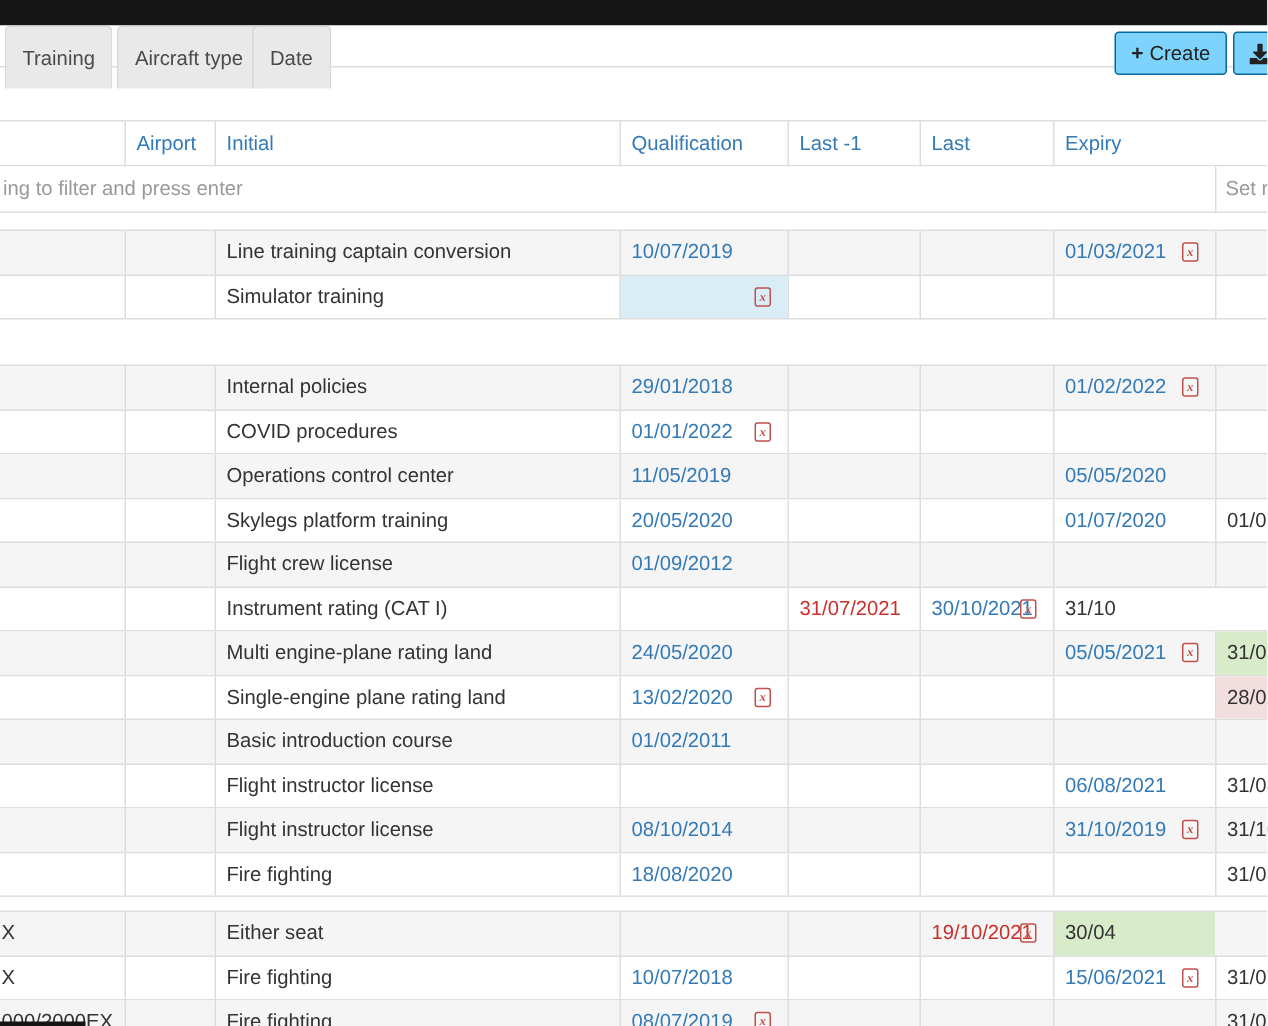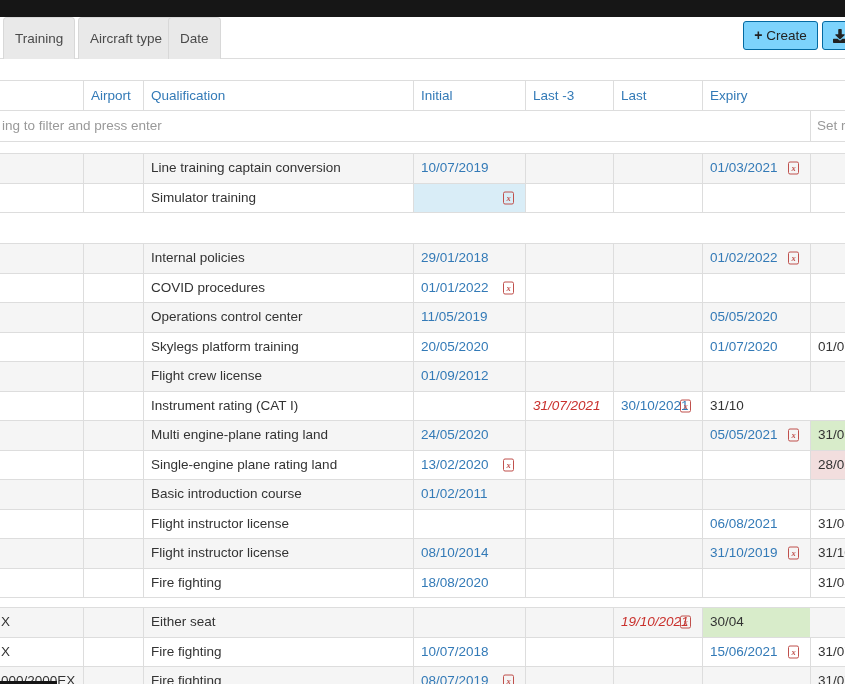--- a/index.html
+++ b/index.html
@@ -6,21 +6,21 @@
   .screen{
     position:relative;width:845px;height:684px;overflow:hidden;background:#fff;
     font-family:"Liberation Sans","DejaVu Sans",sans-serif;font-size:13.5px;color:#333;
     --link:#337ab7;--red:#c9302c;--icon-red:#c0504c;--row-alt:#f5f5f5;--border:#ddd;
     --green-bg:#d8ecca;--pink-bg:#f2dede;--blue-bg:#d9edf7;--tab-bg:#e9e9e9;--topbar-bg:#161616;
   }
   .topbar{position:absolute;top:0;left:0;width:845px;height:17px;background:var(--topbar-bg);}
   .bottombar{position:absolute;left:0;top:681px;width:57px;height:3px;background:#141414;}
 
   
-  .tabbar{position:absolute;top:17px;left:0;width:845px;height:42px;border-bottom:1px solid var(--border);box-sizing:border-box;background:#fff;}
+  .tabbar{position:absolute;top:17px;left:0;width:845px;height:28px;border-bottom:1px solid var(--border);box-sizing:border-box;background:#fff;}
   .tab{position:absolute;top:0;height:42px;box-sizing:border-box;border:1px solid #d8d8d8;border-bottom:none;
        border-radius:4px 4px 0 0;background:var(--tab-bg);color:#4a4a4a;line-height:41px;padding:0 11px;cursor:pointer;}
   .tab-0{left:3px;} .tab-1{left:78px;} .tab-2{left:168px;}
 
   .btn{position:absolute;top:21px;height:29px;box-sizing:border-box;border:1px solid #0369a1;border-radius:3px;background:#7dd3fc;color:#222;cursor:pointer;}
   .btn-create{left:743px;width:75px;text-align:center;line-height:26px;}
   .btn-create .plus{font-weight:700;font-size:14px;margin-right:4px;}
   .btn-download{left:822px;width:46px;}
   .btn-download svg{position:absolute;left:10px;top:7px;}
 
@@ -40,21 +40,21 @@
 
   
   .tgroup{position:absolute;left:0;width:878px;border-top:1px solid var(--border);}
   .trow{height:29.5px;line-height:28.5px;border-bottom:1px solid var(--border);background:#fff;}
   .trow.alt{background:var(--row-alt);}
   .bg-green{background:var(--green-bg);}
   .bg-pink{background:var(--pink-bg);}
   .bg-blue{background:var(--blue-bg);}
   .date{color:#333;}
   .date.link{color:var(--link);cursor:pointer;margin-top:28px;}
-  .date.red{color:var(--red);cursor:pointer;font-style:italic;}
+  .date.red{color:var(--red);cursor:pointer;}
   .txt{color:#333;}
   .file-icon{
     position:absolute;right:11px;top:50%;transform:translateY(-50%);
     width:11px;height:13px;box-sizing:border-box;border:1px solid var(--icon-red);border-radius:2px;
     color:var(--icon-red);font:italic 700 8.5px/11px "Liberation Serif",serif;text-align:center;cursor:pointer;
   }
 </style>
 </head>
 <body>
 
@@ -72,23 +72,23 @@
   </div>
   <div class="btn btn-download">
     <svg width="14" height="14" viewBox="0 0 512 512">
       <path fill="#222" d="M216 0h80c13 0 24 11 24 24v168h88c18 0 27 22 14 35L270 379c-8 8-20 8-28 0L90 227c-13-13-4-35 14-35h88V24c0-13 11-24 24-24zM512 376v112c0 13-11 24-24 24H24c-13 0-24-11-24-24V376c0-13 11-24 24-24h147l49 49c20 20 52 20 72 0l49-49h147c13 0 24 11 24 24z"></path>
     </svg>
   </div>
 
   <div class="hrow" id="header-row">
       <div class="hcell c0"></div>
       <div class="hcell c1">Airport</div>
+      <div class="hcell c3">Initial</div>
       <div class="hcell c2">Qualification</div>
-      <div class="hcell c3">Initial</div>
-      <div class="hcell c5">Last -3</div>
+      <div class="hcell c5">Last -1</div>
       <div class="hcell c6">Last</div>
       <div class="hcell c7">Expiry</div>
     </div>
 
   <div class="frow">
     <div class="fmain">ing to filter and press enter</div>
     <div class="fexp">Set range</div>
   </div>
 
   <div id="rows-container">

